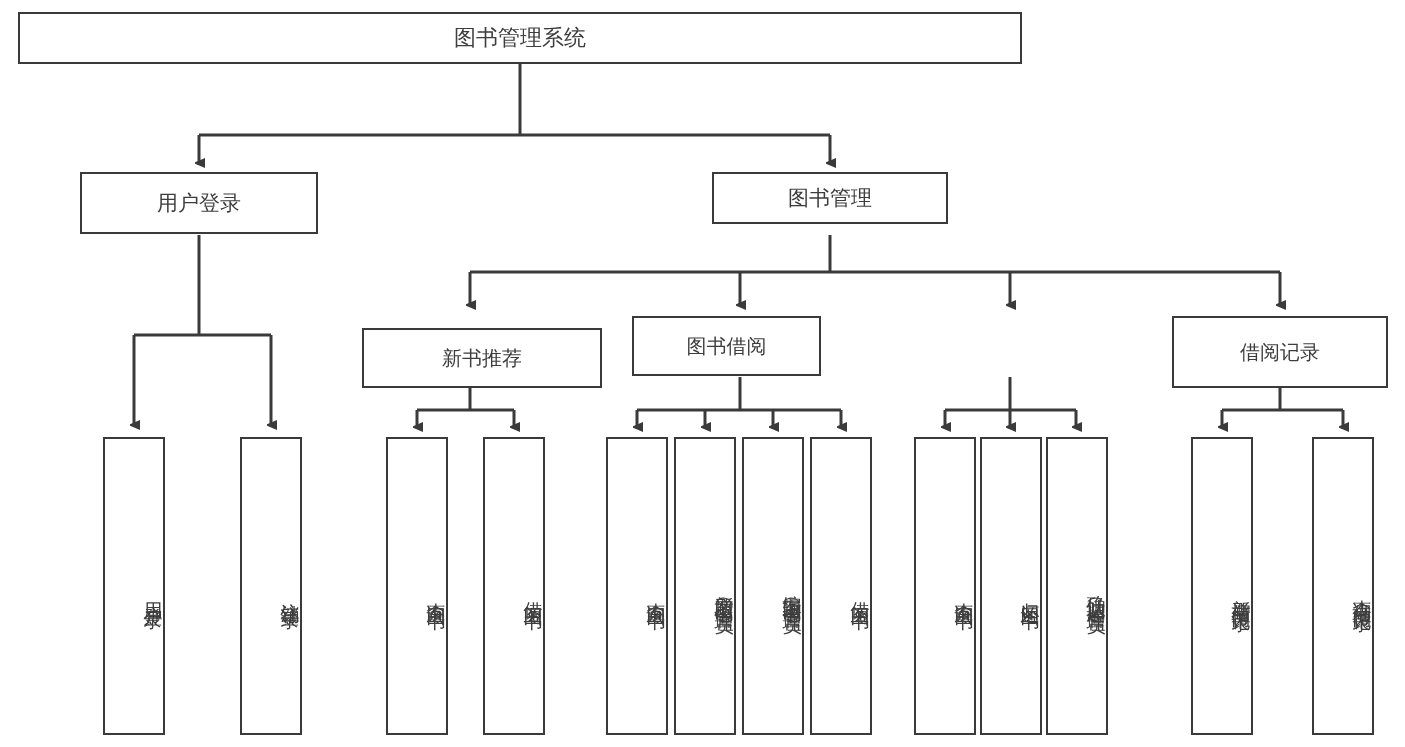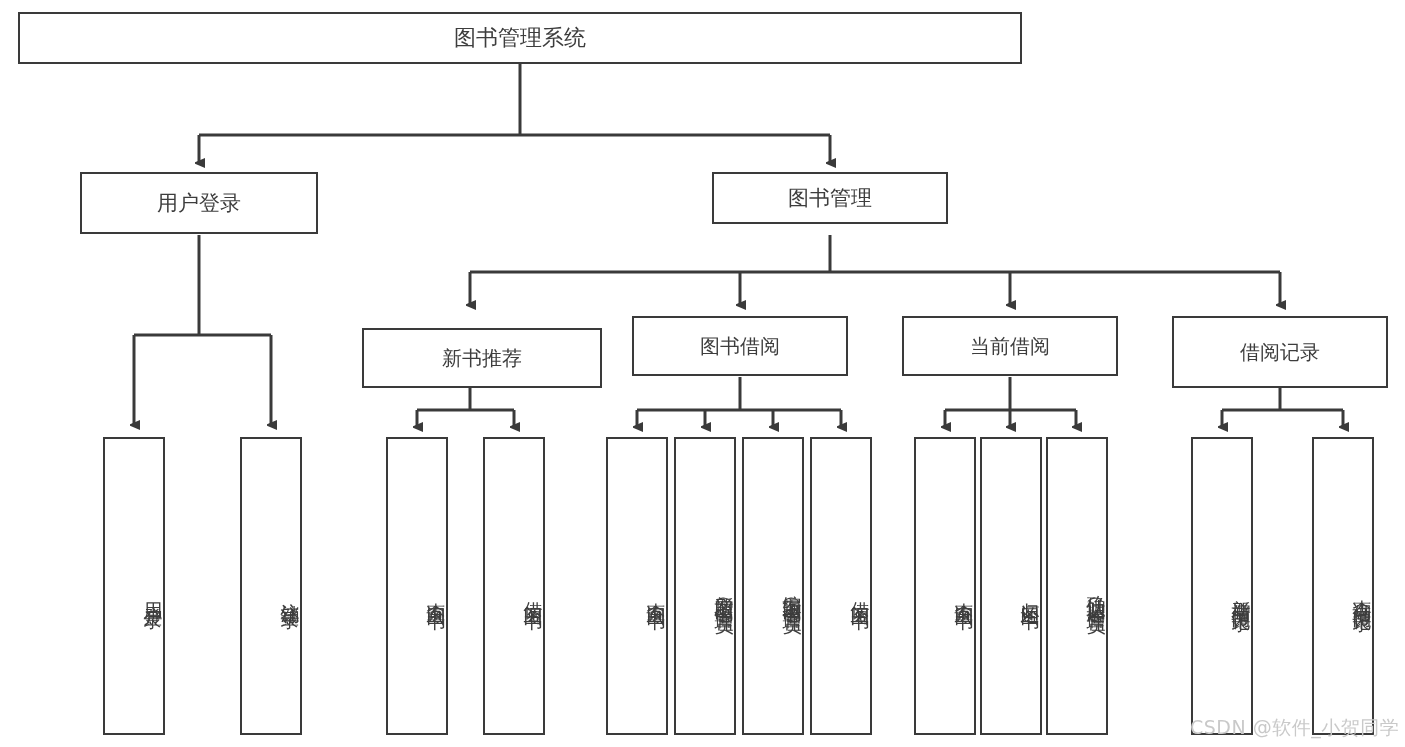--- a/index.html
+++ b/index.html
@@ -132,25 +132,22 @@
   <div class="node level1" style="left:80px; top:172px; width:238px; height:62px;">
     <span class="label">用户登录</span>
   </div>
   <div class="node level1" style="left:712px; top:172px; width:236px; height:52px;">
     <span class="label">图书管理</span>
   </div>
 
   <div class="node level2" style="left:362px; top:328px; width:240px; height:60px;">
     <span class="label">新书推荐</span>
   </div>
-  <div class="node level2" style="left:632px; top:316px; width:216px; height:60px;">
+  <div class="node level2" style="left:632px; top:316px; width:189px; height:60px;">
     <span class="label">图书借阅</span>
-  </div>
-  <div class="node level2" style="left:902px; top:316px; width:216px; height:60px;">
-    <span class="label">当前借阅</span>
   </div>
   <div class="node level2" style="left:1172px; top:316px; width:216px; height:72px;">
     <span class="label">借阅记录</span>
   </div>
 
   <div class="node leaf" style="left:103px; top:437px; width:62px; height:298px;">
     <span class="label">用户登录</span>
   </div>
   <div class="node leaf" style="left:240px; top:437px; width:62px; height:298px;">
     <span class="label">注销登录</span>
@@ -186,15 +183,14 @@
     <span class="label">确认归还（管理员）</span>
   </div>
 
   <div class="node leaf" style="left:1191px; top:437px; width:62px; height:298px;">
     <span class="label">新增借阅记录</span>
   </div>
   <div class="node leaf" style="left:1312px; top:437px; width:62px; height:298px;">
     <span class="label">查询借阅记录</span>
   </div>
 
-  <div class="watermark" style="left:1190px; top:715px;">CSDN @软件_小贺同学</div>
 
 </div>
 
 </body></html>

